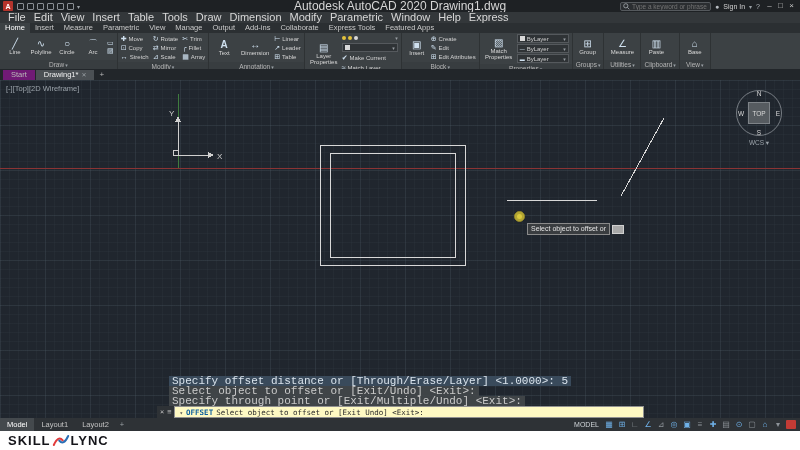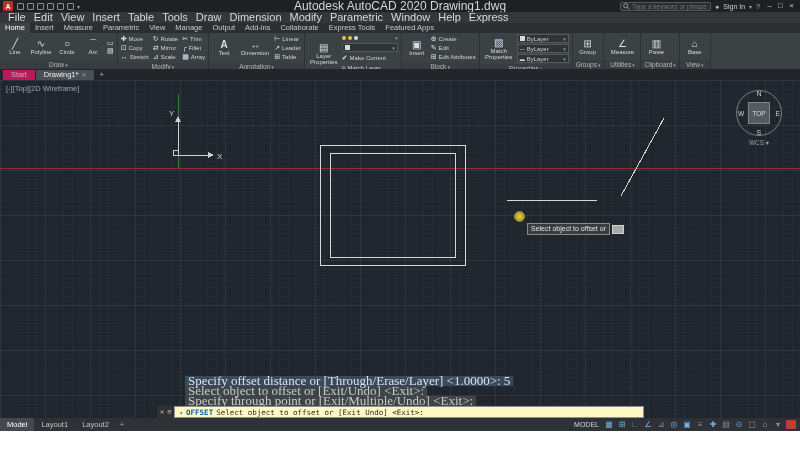--- a/index.html
+++ b/index.html
@@ -47,21 +47,21 @@
   .lystates{display:flex;gap:2px;align-items:center;height:8px}
   .dot{width:4px;height:4px;border-radius:50%;background:#e3c23c;display:inline-block}
   .dot.w{background:#d8d8d8}
   .lydrop,.pdrop{display:flex;align-items:center;gap:2px;background:#2f3336;border:1px solid #55595d;height:9px;padding:0 2px;font-size:6px;color:#d0d0d0}
   .swatch{width:5px;height:5px;background:#d8d8d8;display:inline-block}
   .ddcaret{font-size:5px;color:#9aa0a5;margin-left:auto}
   .ribbon-extra{flex:1}
 
   
   .filetabs{position:absolute;top:69px;left:0;width:100%;height:11px;background:#22262a;display:flex;align-items:flex-end;padding-left:3px;gap:1px}
-  .ftab{font-size:7.5px;color:#b9b9b9;background:#be185d;padding:0 8px;line-height:10px;white-space:nowrap}
+  .ftab{font-size:7.5px;color:#b9b9b9;background:#701a75;padding:0 8px;line-height:10px;white-space:nowrap}
   .ftab.active{background:#4b5054;color:#f0f0f0}
   .ftab-x{font-size:6px;color:#9aa0a5;margin-left:3px}
   .ftab-add{color:#b9b9b9;font-size:8px;padding:0 4px;line-height:10px}
 
   
   .canvas{position:absolute;top:80px;left:0;width:100%;height:338px;background:var(--canvas_bg,#20262e);
     background-image:
       linear-gradient(rgba(150,170,190,0.08) 1px,transparent 1px),
       linear-gradient(90deg,rgba(150,170,190,0.08) 1px,transparent 1px),
       linear-gradient(rgba(150,170,190,0.04) 1px,transparent 1px),
@@ -75,21 +75,21 @@
   .vc-l{position:absolute;font-size:6.5px;color:#d8d8d8}
   .vc-n{top:-1px;left:50%;transform:translateX(-50%)}
   .vc-s{bottom:-1px;left:50%;transform:translateX(-50%)}
   .vc-w{left:1px;top:50%;transform:translateY(-50%)}
   .vc-e{right:1px;top:50%;transform:translateY(-50%)}
   .vc-wcs{font-size:6.5px;color:#9aa2a9;margin-top:3px}
   .tooltip{position:absolute;left:527px;top:143px;display:flex;align-items:center;gap:2px}
   .ttext{background:#3a3d40;border:1px solid #8a8a8a;color:#e2e2e2;font-size:7px;padding:0 3px;line-height:10px;white-space:nowrap}
   .tfield{width:12px;height:9px;background:#a8a8a8;border:1px solid #d0d0d0}
   .cursor-badge{position:absolute;left:514px;top:131px;width:11px;height:11px;border-radius:50%;background:var(--cursor_yellow,#d9c93e);border:1px solid #8f842a;box-shadow:inset 0 0 0 2px rgba(0,0,0,0.18)}
-  .cmdhistory{position:absolute;left:185px;top:296px;font-family:Liberation Serif, serif;font-size:13px;color:#c9c9c9}
+  .cmdhistory{position:absolute;left:169px;top:296px;font-family:Liberation Mono, monospace;font-size:11px;color:#c9c9c9}
   .cline{background:rgba(66,70,74,0.92);padding:0 3px;line-height:10px;width:fit-content;white-space:nowrap}
   .cline.hl{background:rgba(59,76,94,0.95);color:#d9e3ec}
 
   
   .cmdbar{position:absolute;left:157px;top:406px;width:487px;height:12px;display:flex;align-items:stretch;font-family:"DejaVu Sans Mono",monospace}
   .cmd-left{background:#2e3236;color:#c2c2c2;display:flex;align-items:center;padding:0 3px;gap:3px;font-size:7px}
   .cmd-main{flex:1;background:#fef9c3;border:1px solid #919191;display:flex;align-items:center;gap:3px;padding:0 4px;font-size:7.5px;color:#2a2a2a;white-space:nowrap;overflow:hidden}
   .cmd-caret{color:#555;font-size:6px}
   .cmd-name{color:#0d5f9e;font-weight:bold}
 
@@ -483,14 +483,24 @@
       <span class="sb-icon">✚</span>
       <span class="sb-icon off">▤</span>
       <span class="sb-icon">⊙</span>
       <span class="sb-icon off">▢</span>
       <span class="sb-icon">⌂</span>
       <span class="sb-icon off">▾</span>
       <span class="sb-red"></span>
     </div>
   </div>
 
+  <div class="footer">
+    <div class="brand">
+      <span>SKILL</span>
+      <svg width="18" height="13" viewBox="0 0 20 14">
+        <path d="M2 12 Q7 1 12 7" fill="none" stroke="var(--brand_red,#e23b3b)" stroke-width="2.2" stroke-linecap="round"></path>
+        <path d="M18 2 Q13 13 8 7" fill="none" stroke="var(--brand_blue,#2b6fb5)" stroke-width="2.2" stroke-linecap="round"></path>
+      </svg>
+      <span>LYNC</span>
+    </div>
+  </div>
 
 </div>
 
 </body></html>

